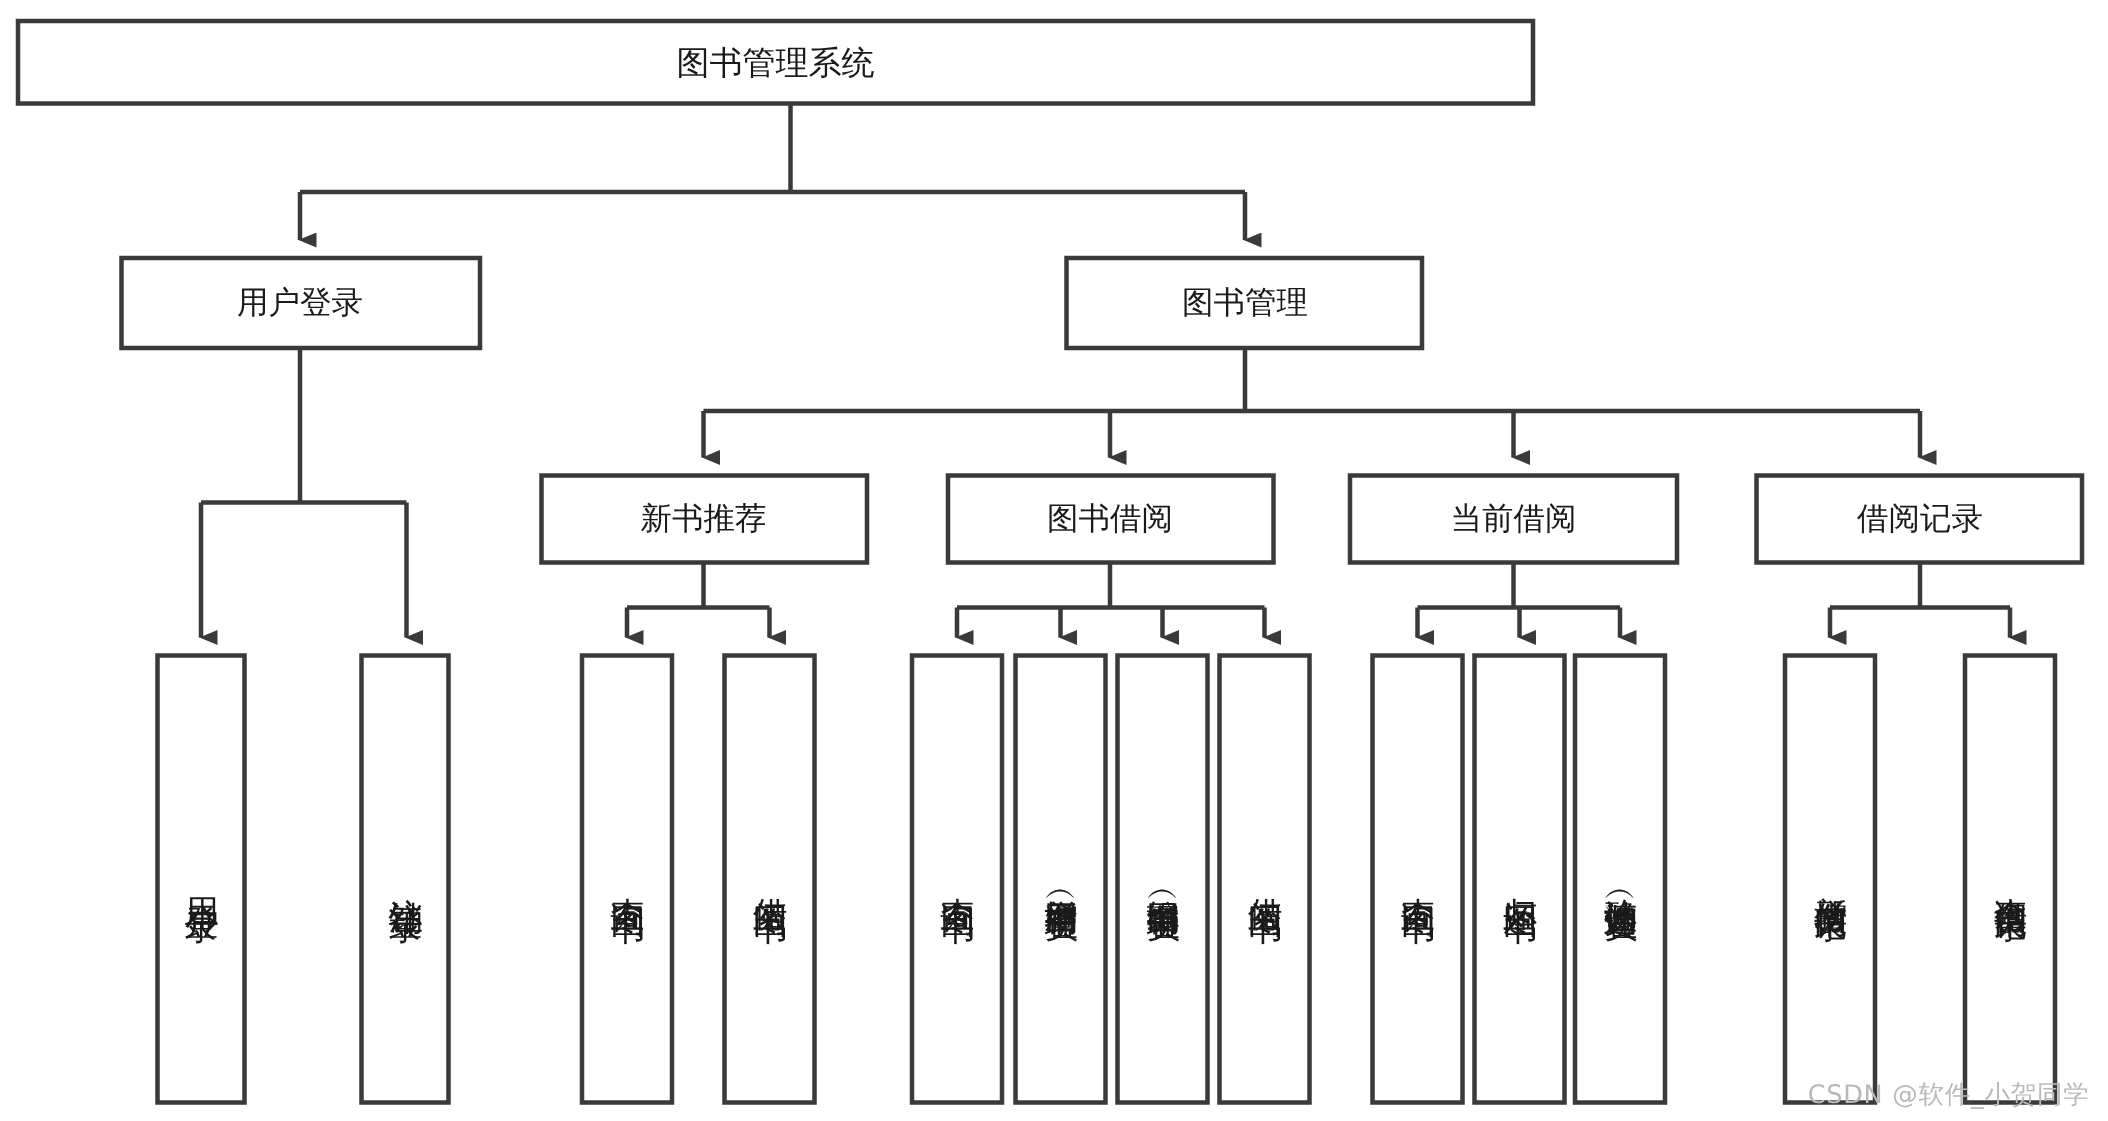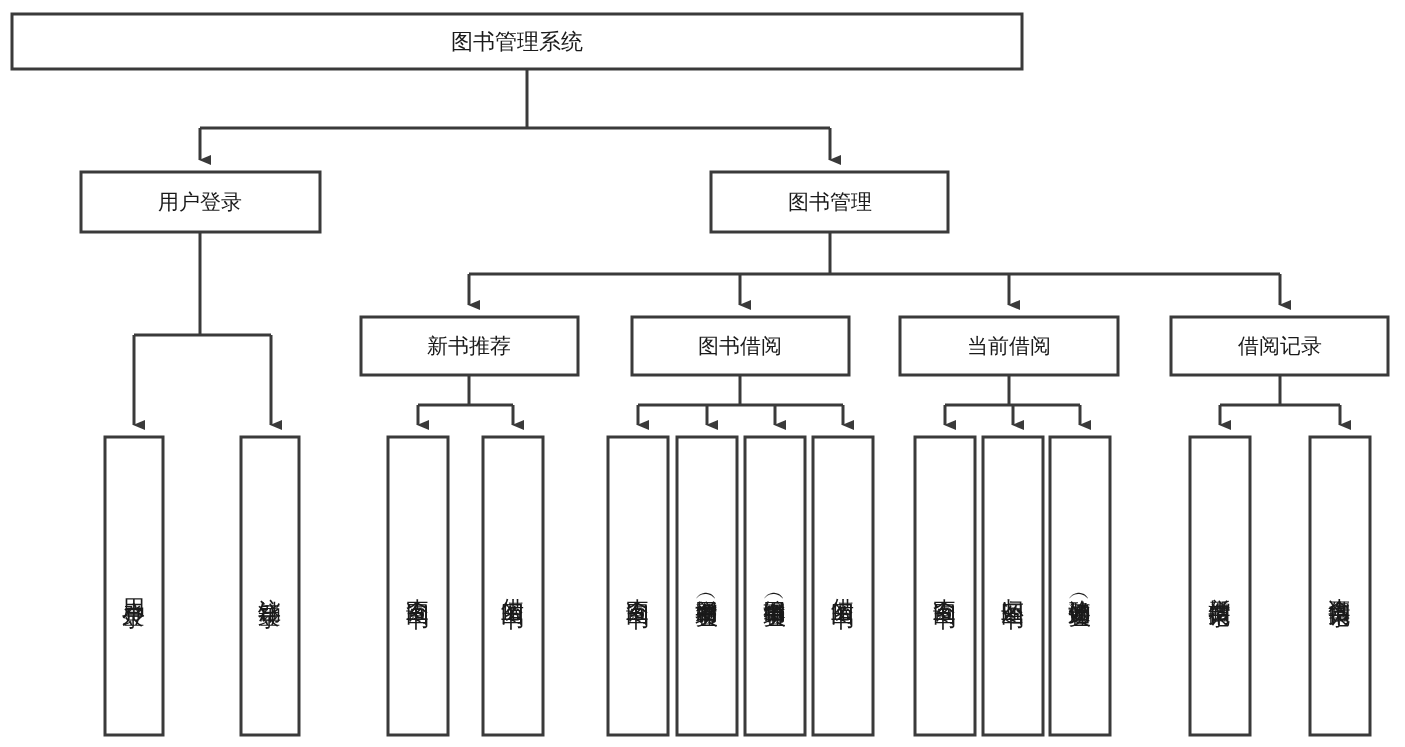--- a/index.html
+++ b/index.html
@@ -202,14 +202,15 @@
   <div class="vlabel" style="left:915px; top:437px; width:60px; height:298px;">查询图书</div>
 
   <div class="vlabel" style="left:983px; top:437px; width:60px; height:298px;">归还图书</div>
 
   <div class="vlabel" style="left:1050px; top:437px; width:60px; height:298px; font-size:22px; letter-spacing:1px;">确认归还（管理员）</div>
 
   <div class="vlabel" style="left:1190px; top:437px; width:60px; height:298px; font-size:22px; letter-spacing:2px;">新增借阅记录</div>
 
   <div class="vlabel" style="left:1310px; top:437px; width:60px; height:298px; font-size:22px; letter-spacing:2px;">查询借阅记录</div>
 
+  <div class="watermark">CSDN @软件_小贺同学</div>
 
 </div>
 
 </body></html>

